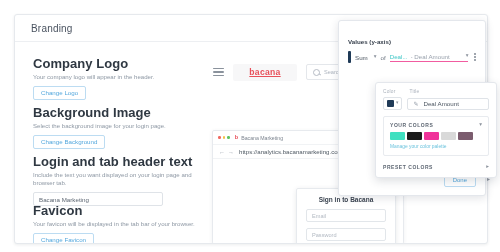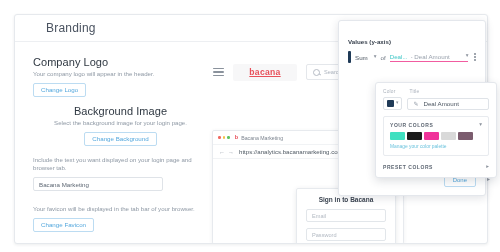--- a/index.html
+++ b/index.html
@@ -15,27 +15,27 @@
   .settings-card{
     position:absolute;left:14px;top:14px;width:472px;height:228px;
     background:#ffffff;border:1px solid #e6e9ed;border-radius:3px;
     box-shadow:0 1px 3px rgba(40,50,70,.09);
     overflow:hidden;
   }
   .card-header{
     height:26px;border-bottom:1px solid #edeff2;
     display:flex;align-items:center;padding:0 16px;
   }
-  .card-header .title{font-size:12px;color:#4a5360;letter-spacing:.2px;margin-left:15px;}
+  .card-header .title{font-size:10px;color:#4a5360;letter-spacing:.2px;}
 
   .card-body{position:relative;padding:0;height:200px;}
 
   
   .setting{position:absolute;left:18px;width:175px;}
-  .setting h3{margin:0;font-size:11px;font-weight:normal;color:#2f3842;letter-spacing:.05px;}
+  .setting h3{margin:0;font-size:13px;font-weight:bold;color:#2f3842;letter-spacing:.05px;}
   .setting p{margin:2px 0 0 0;font-size:6.1px;color:#8e98a4;line-height:1.35;}
   .btn-outline{
     display:inline-block;margin-top:5px;
     border:1px solid #bcdcf2;border-radius:2px;background:#fff;
     color:#55a8dd;font-size:6.2px;padding:3px 7px;line-height:1;
   }
   .text-input{
     margin-top:5px;width:118px;height:12px;border:1px solid #dfe3e8;border-radius:2px;
     background:#fff;display:flex;align-items:center;padding:0 5px;
     font-size:6.2px;color:#5d6773;
@@ -189,34 +189,36 @@
     </div>
 
     <div class="card-body">
 
       <div class="setting" style="top:14px;">
         <h3>Company Logo</h3>
         <p>Your company logo will appear in the header.</p>
         <div class="btn-outline">Change Logo</div>
       </div>
 
-      <div class="setting" style="top:63px;text-align:center;">
+      <div class="setting" style="top:63px;">
         <h3>Background Image</h3>
         <p>Select the background image for your login page.</p>
         <div class="btn-outline">Change Background</div>
       </div>
 
       <div class="setting" style="top:112px;">
+        <h3>Login and tab header text</h3>
         <p>Include the text you want displayed on your login page and browser tab.</p>
         <div class="text-input">
           <span>Bacana Marketing</span>
         </div>
       </div>
 
       <div class="setting" style="top:161px;">
+        <h3>Favicon</h3>
         <p>Your favicon will be displayed in the tab bar of your browser.</p>
         <div class="btn-outline">Change Favicon</div>
       </div>
 
       <div class="header-preview">
         <span class="hamburger">
             <i></i>
             <i></i>
             <i></i>
           </span>

